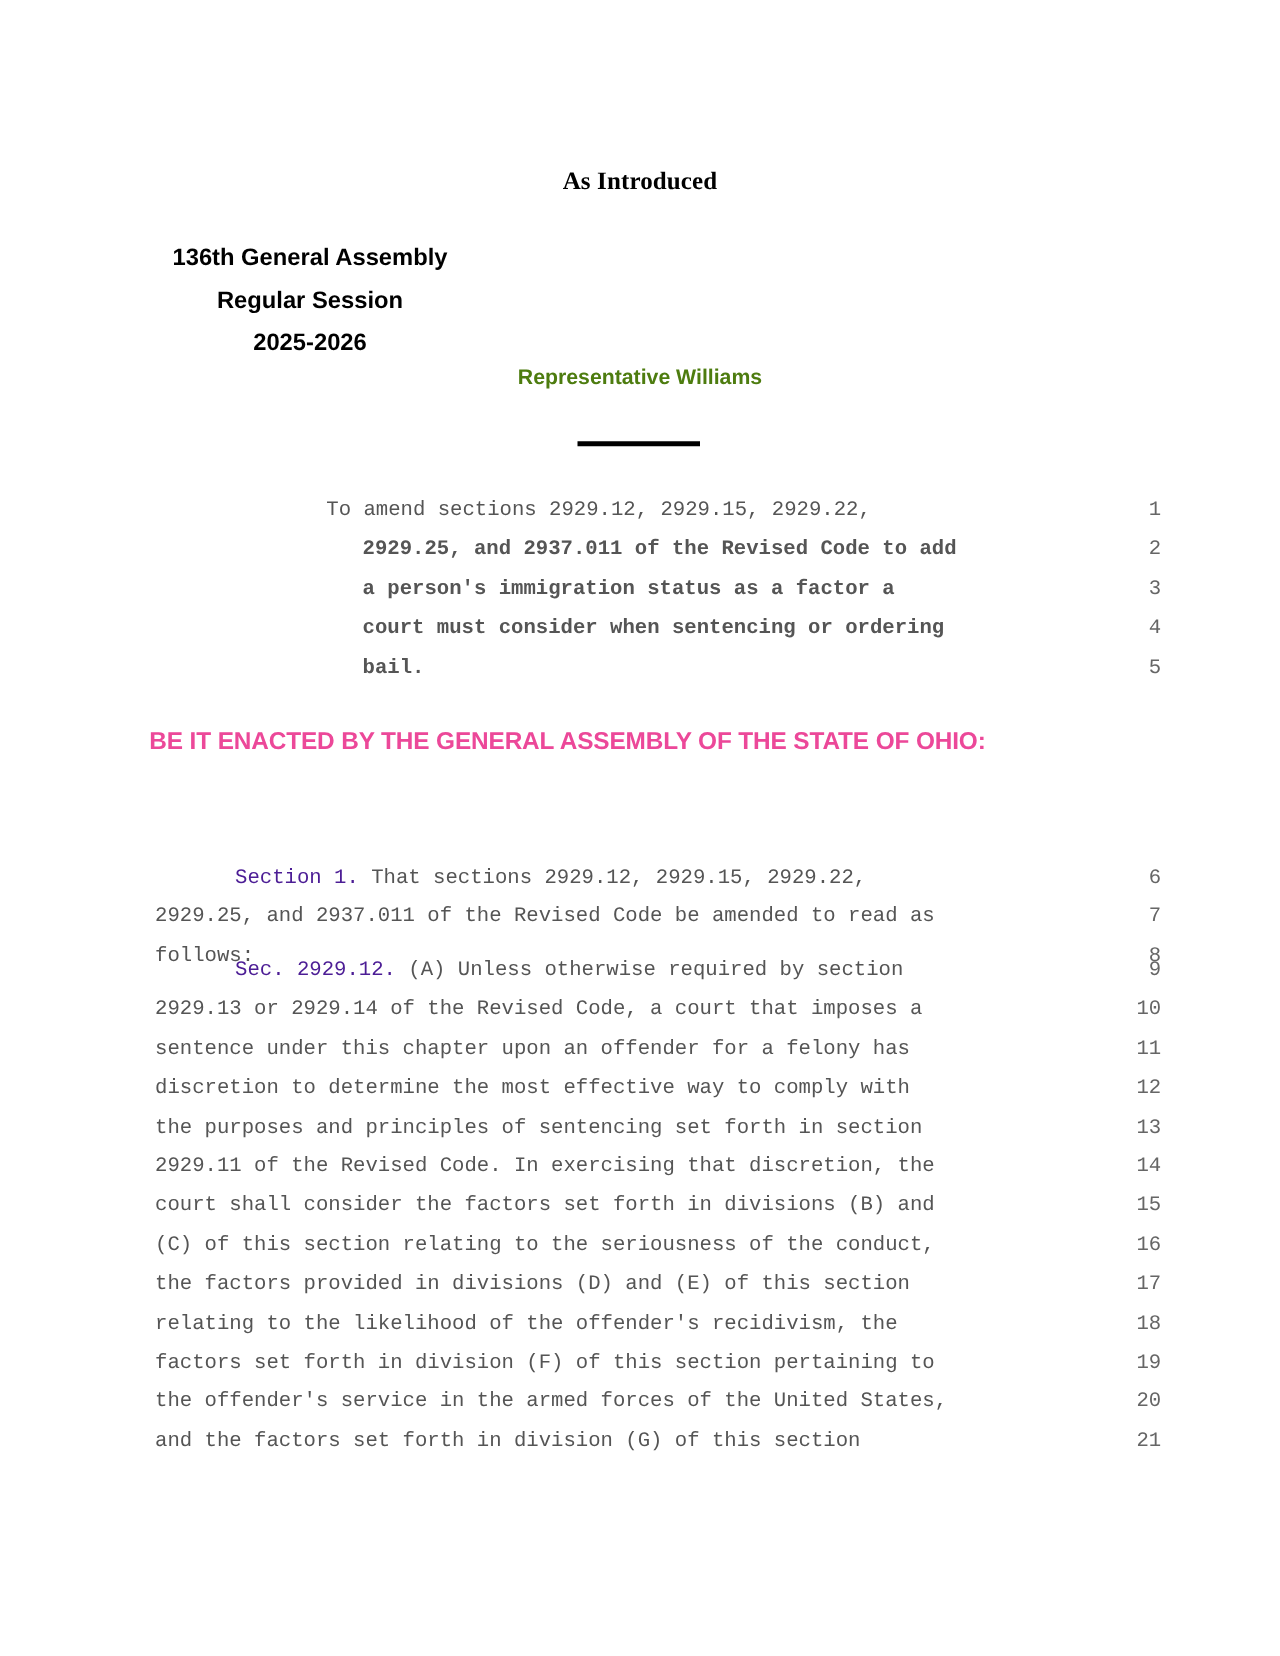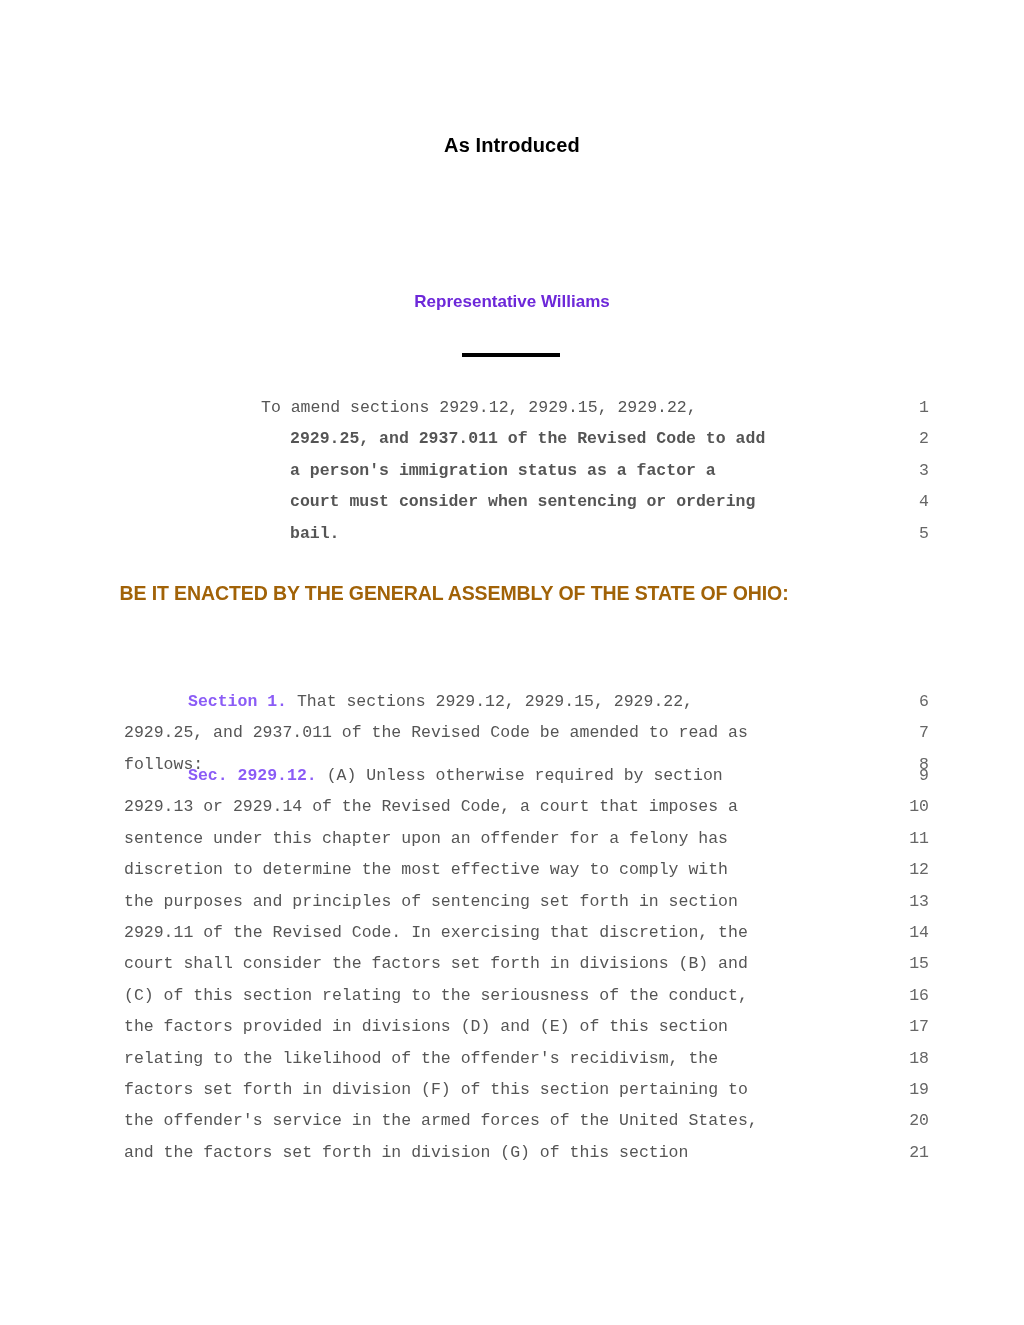--- a/index.html
+++ b/index.html
@@ -16,21 +16,21 @@
     font-family: "Liberation Sans", sans-serif;
   }
 
   
   .doc-title {
     position: absolute;
     left: 0;
     top: 134px;
     width: 1024px;
     text-align: center;
-    font-family: Liberation Sans, sans-serif;
+    font-family: Liberation Serif, serif;
     font-weight: bold;
     font-size: 20px;
     color: #000000;
     letter-spacing: 0.1px;
   }
 
   .assembly-block {
     position: absolute;
     left: 88px;
     top: 190px;
@@ -57,21 +57,21 @@
 
   .sponsor {
     position: absolute;
     left: 0;
     top: 292px;
     width: 1024px;
     text-align: center;
     font-family: "Liberation Sans", sans-serif;
     font-weight: bold;
     font-size: 17px;
-    color: #6d28d9;
+    color: #4d7c0f;
   }
 
   .rule {
     position: absolute;
     left: 462px;
     top: 353px;
     width: 98px;
     height: 4px;
     background: #000000;
   }
@@ -118,45 +118,50 @@
     top: 0;
     width: 28px;
     text-align: right;
     color: #666666;
   }
 
   .indent-hang { padding-left: 29px; font-weight: bold; }
   .indent-first { padding-left: 64px; }
 
   b.lead {
-    font-weight: bold;
-    color: #8b5cf6;
+    font-weight: normal;
+    color: #4c1d95;
   }
 
   
   .enacting {
     position: absolute;
     left: 0;
     top: 582px;
     width: 908px;
     text-align: center;
     font-family: "Liberation Sans", sans-serif;
     font-weight: bold;
     font-size: 19.5px;
-    color: #a16207;
+    color: #ec4899;
     letter-spacing: -0.1px;
   }
 </style>
 </head>
 <body>
 
 <div class="page">
 
   <div class="doc-title">As Introduced</div>
 
+  <div class="assembly-block">
+    <div>136th General Assembly</div>
+    <div>Regular Session</div>
+    <div>2025-2026</div>
+  </div>
 
 
   <div class="sponsor">Representative Williams</div>
 
   <div class="rule"></div>
 
   <div class="mono-block purpose" id="purpose-clause"><div class="ln-row"><span class="txt">To amend sections 2929.12, 2929.15, 2929.22,</span><span class="ln">1</span></div><div class="ln-row"><span class="txt indent-hang">2929.25, and 2937.011 of the Revised Code to add</span><span class="ln">2</span></div><div class="ln-row"><span class="txt indent-hang">a person's immigration status as a factor a</span><span class="ln">3</span></div><div class="ln-row"><span class="txt indent-hang">court must consider when sentencing or ordering</span><span class="ln">4</span></div><div class="ln-row"><span class="txt indent-hang">bail.</span><span class="ln">5</span></div></div>
 
   <div class="enacting">BE IT ENACTED BY THE GENERAL ASSEMBLY OF THE STATE OF OHIO:</div>
 

